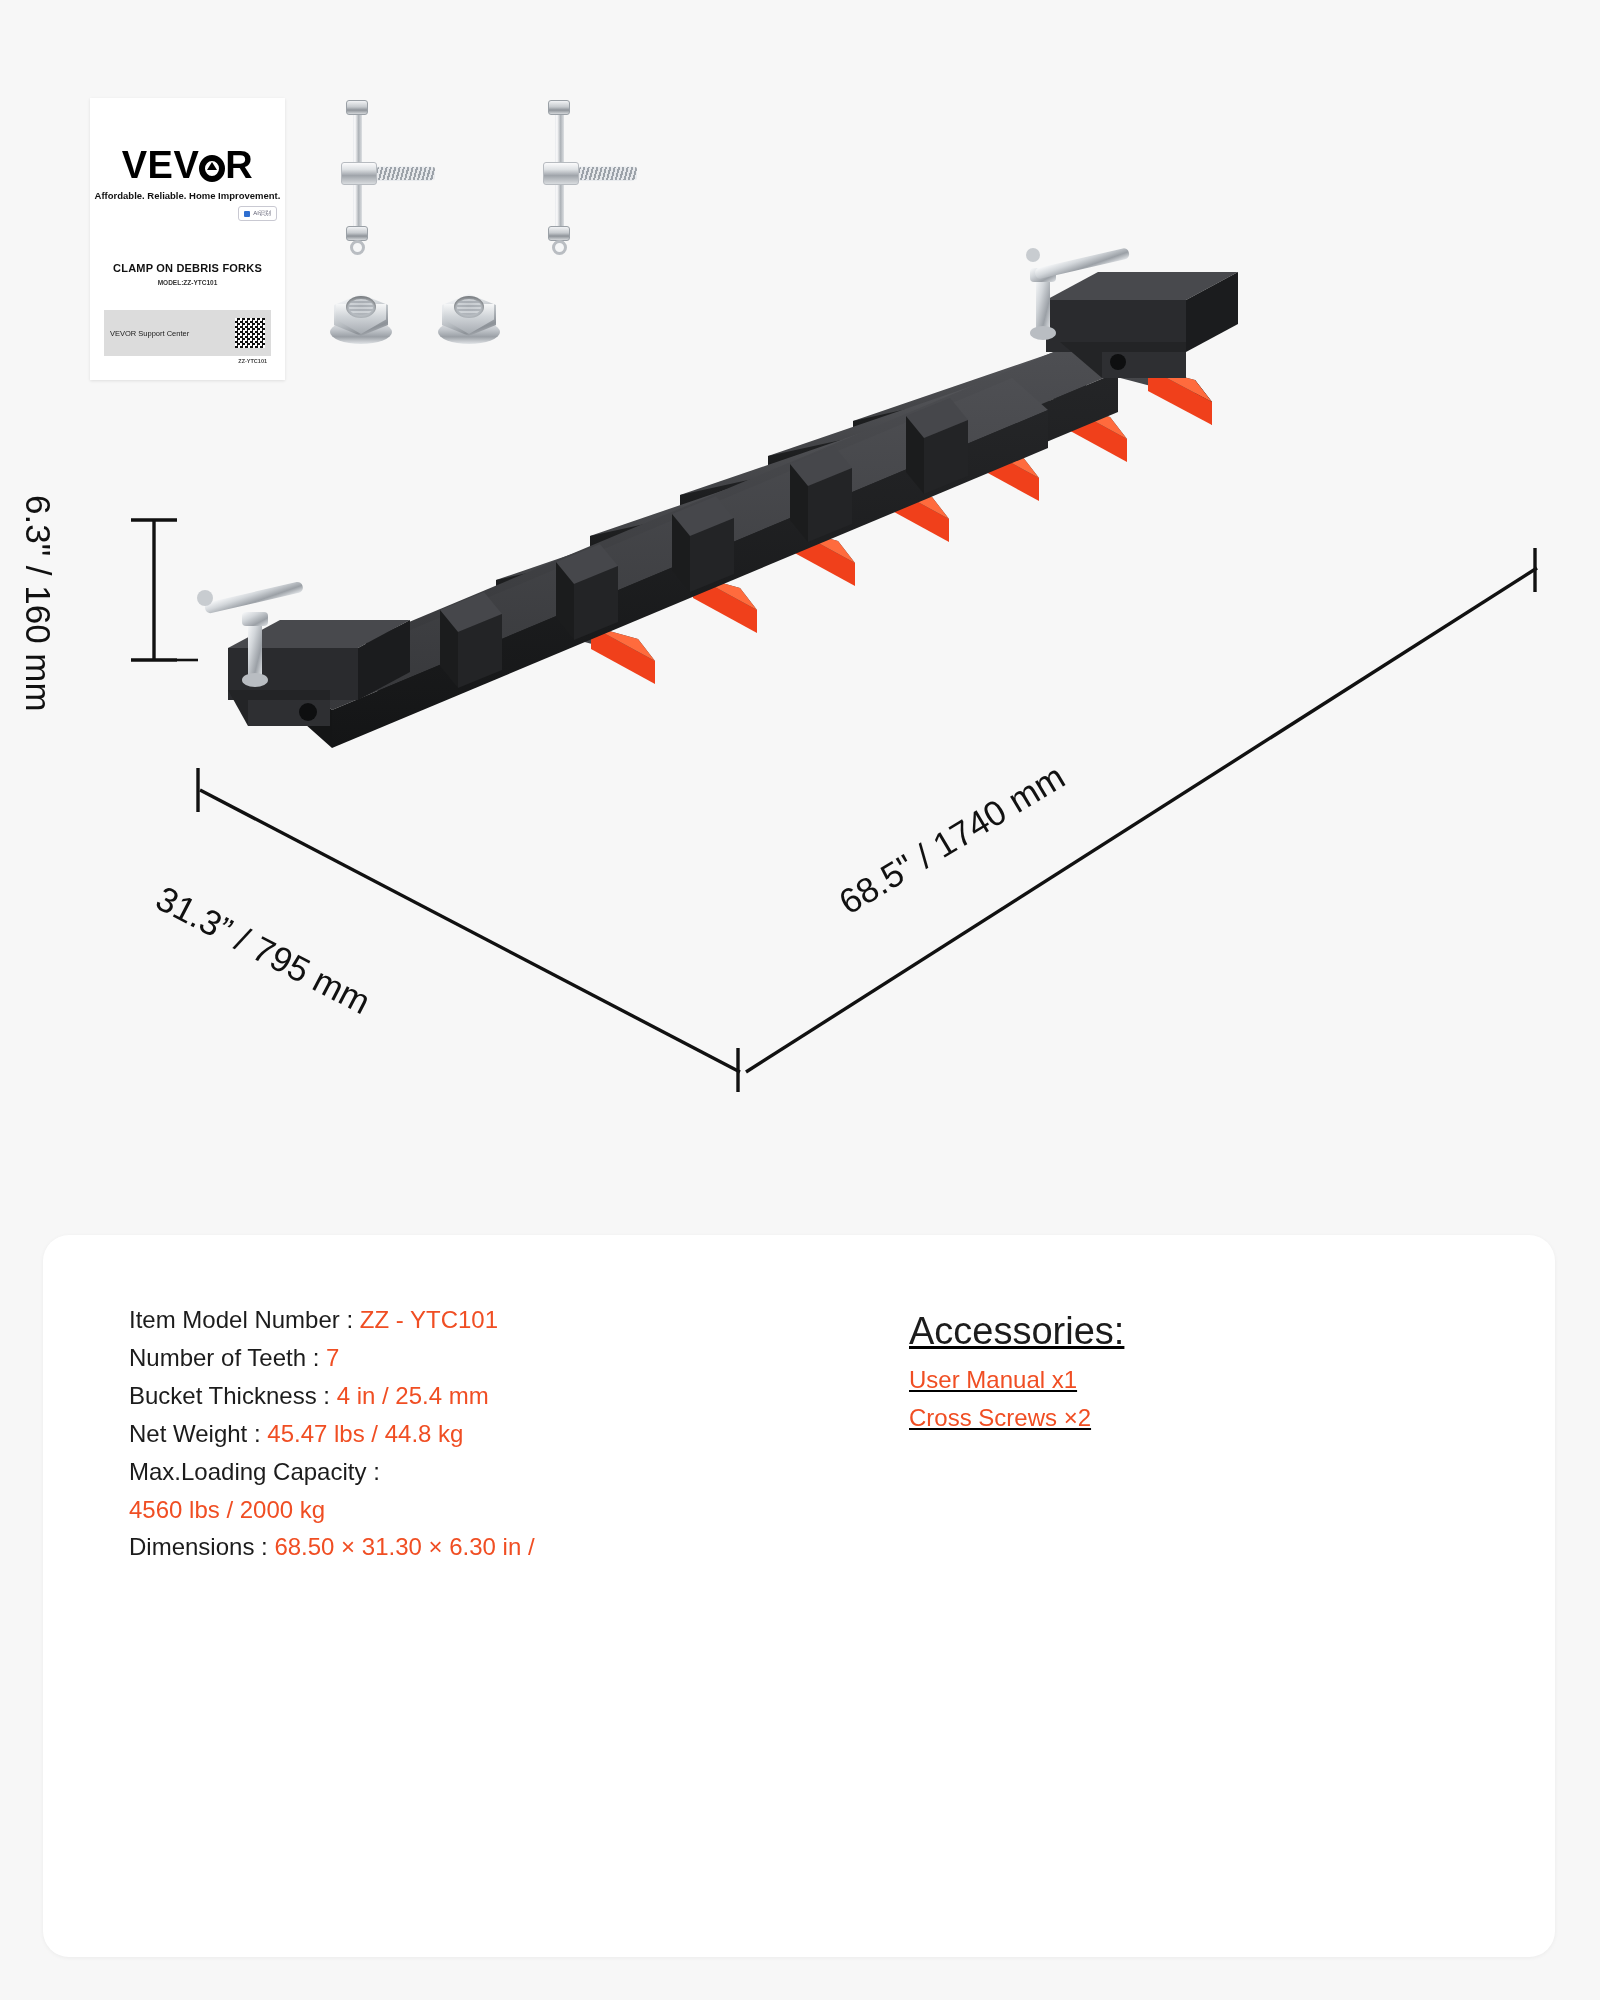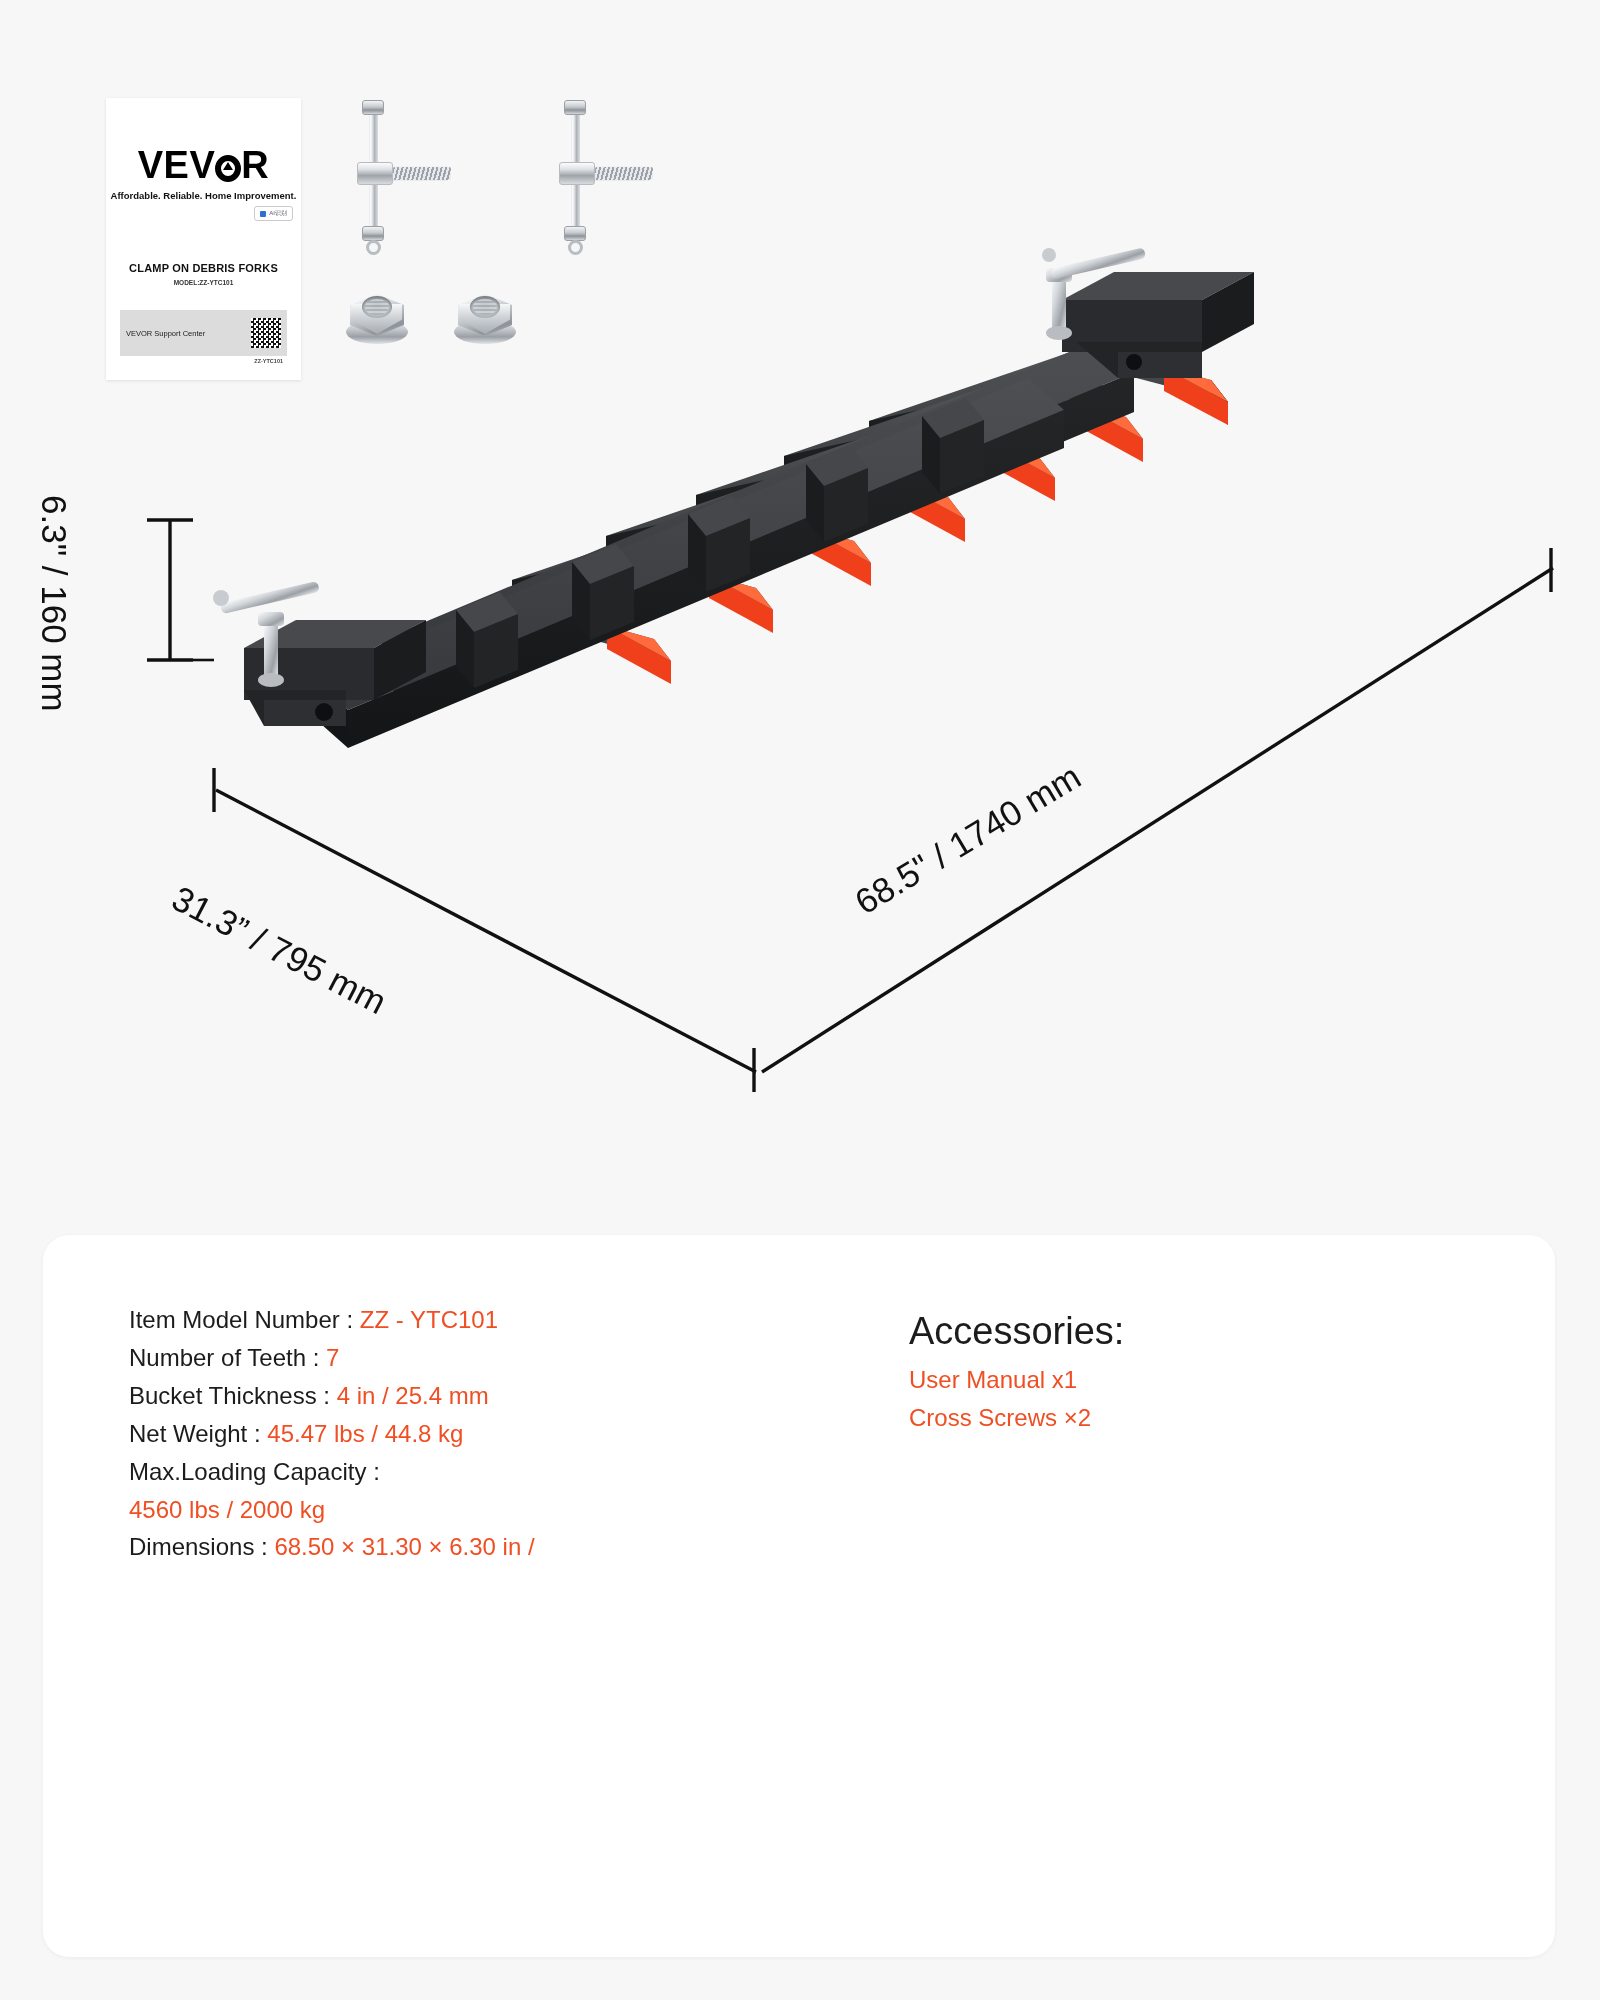--- a/index.html
+++ b/index.html
@@ -5,21 +5,21 @@
   * { box-sizing: border-box; margin: 0; padding: 0; }
   html, body {
     width: 1600px; height: 2000px;
     background: #f7f7f7;
     font-family: "Liberation Sans", sans-serif;
     overflow: hidden;
   }
   .page { position: relative; width: 1600px; height: 2000px; background: #f7f7f7; }
 
   
-  .hero { position: absolute; left: 16px; top: 0; width: 1428px; height: 1200px; }
+  .hero { position: absolute; left: 0; top: 0; width: 1428px; height: 1200px; }
 
   
   .manual {
     position: absolute; left: 90px; top: 98px;
     width: 195px; height: 282px;
     background: #ffffff;
     box-shadow: 0 1px 3px rgba(0,0,0,.10);
   }
   .manual-logo {
     position: absolute; left: 0; right: 0; top: 48px;
@@ -167,21 +167,21 @@
   
   .spec-card {
     position: absolute; left: 43px; top: 1235px;
     width: 1512px; height: 722px;
     background: #ffffff;
     border-radius: 26px;
     box-shadow: 0 1px 4px rgba(0,0,0,.05);
   }
   .spec-cols { position: absolute; left: 0; top: 0; right: 0; bottom: 0; }
   .spec-left  { position: absolute; left: 86px; top: 66px; width: 790px; }
-  .spec-right { position: absolute; left: 866px; top: 66px; width: 560px; }
+  .spec-right { position: absolute; left: 866px; top: 66px; width: 560px; text-decoration: underline; }
   .spec-line {
     font-size: 24px; line-height: 1.58; color: #1c1c1c; font-weight: 400;
     white-space: nowrap;
   }
   .spec-line .val { color: #f04e23; }
   .spec-line.val-only { color: #f04e23; }
   .spec-head { font-size: 38px; line-height: 1.58; color: #1c1c1c; }
 </style>
 </head>
 <body>

